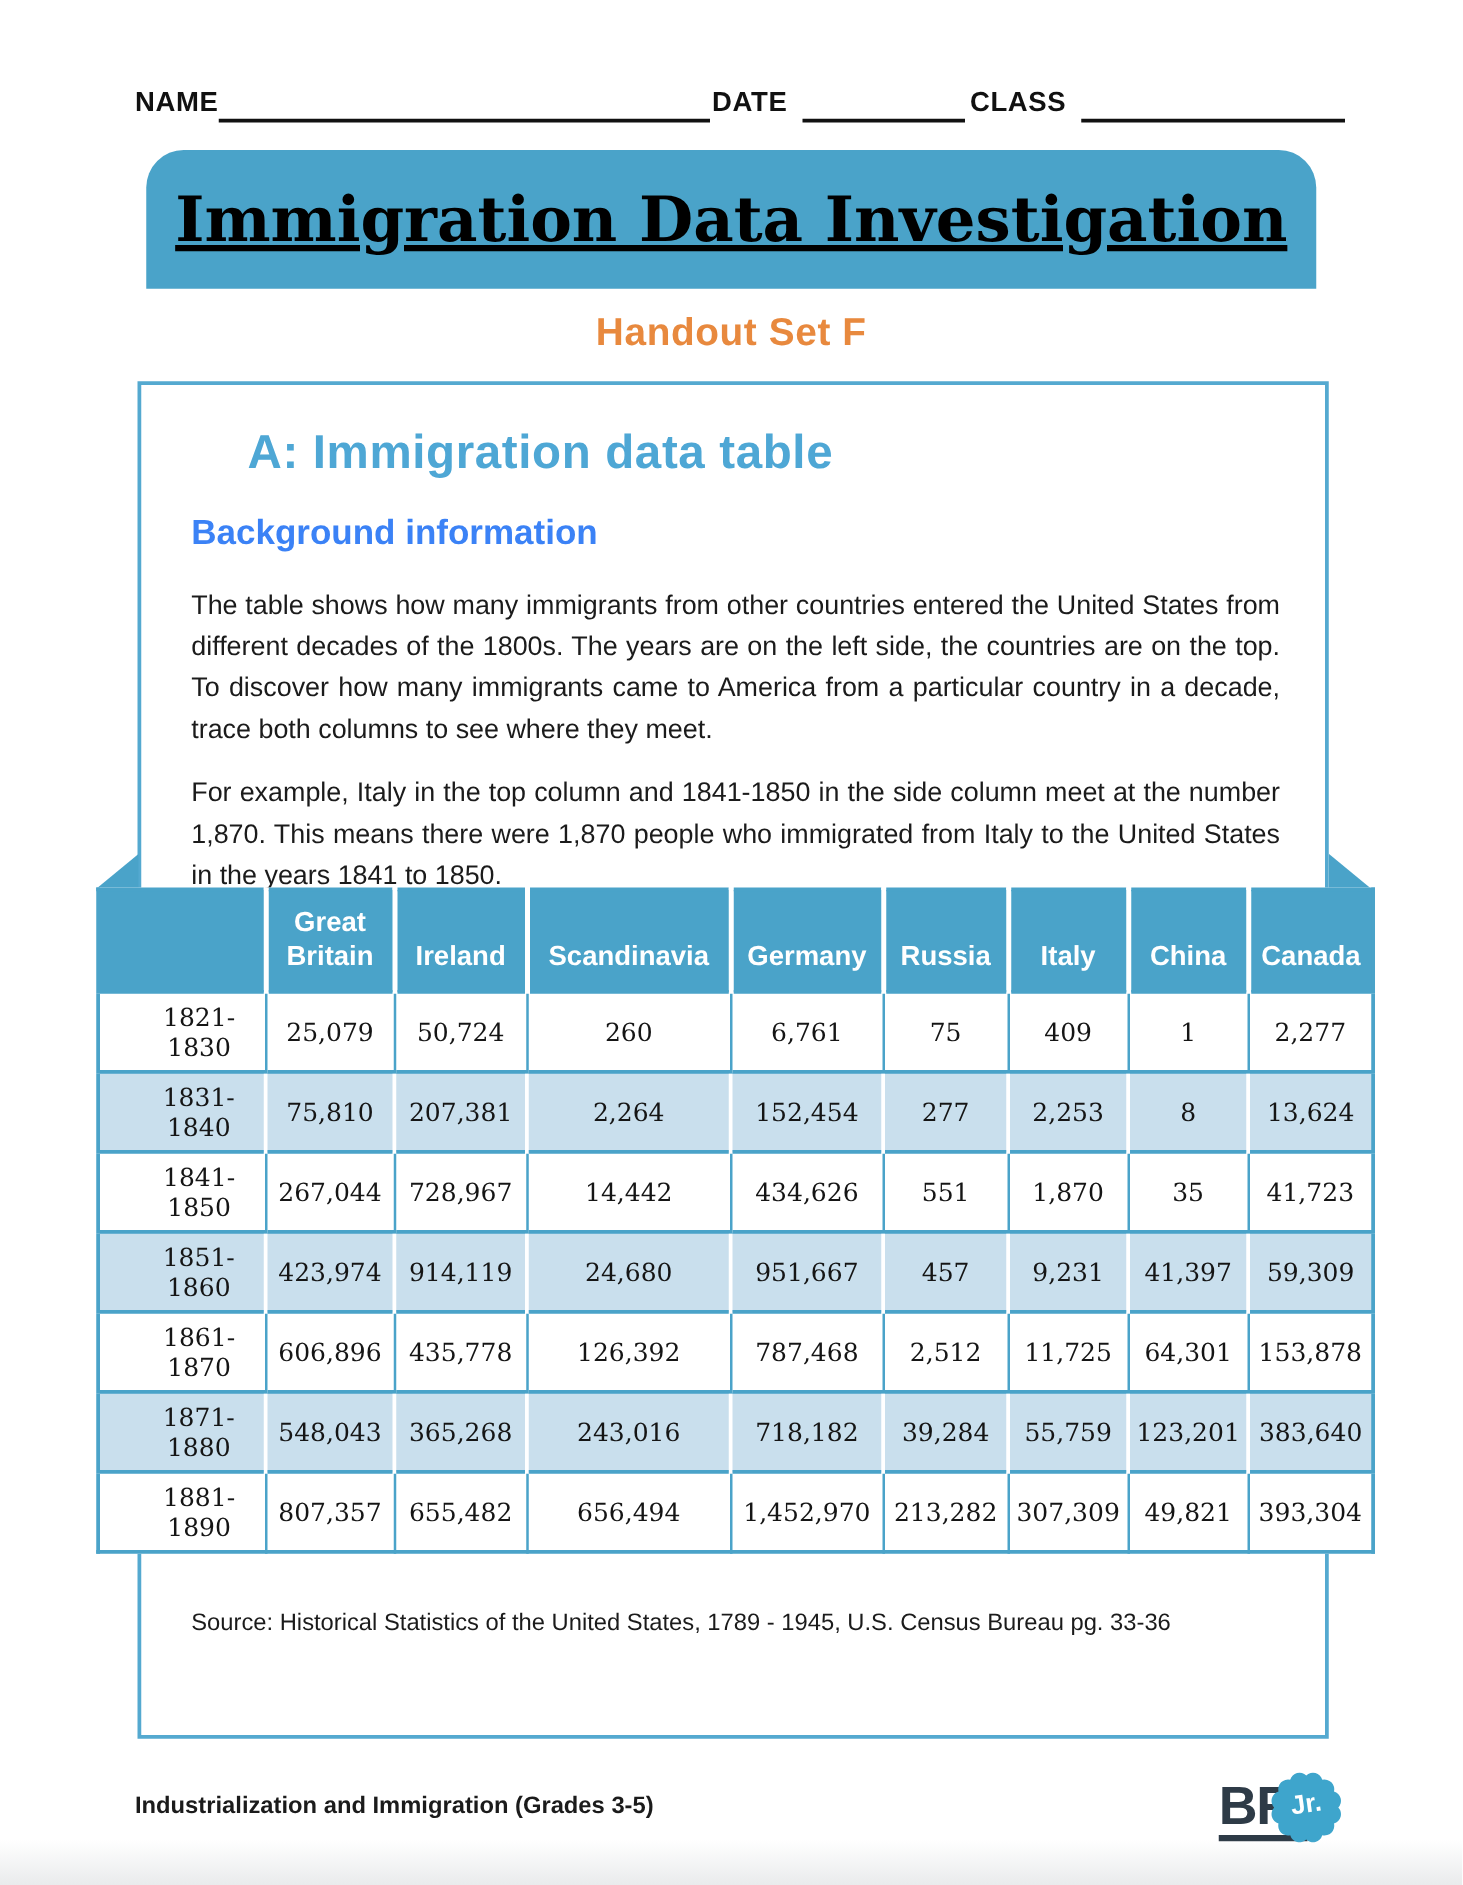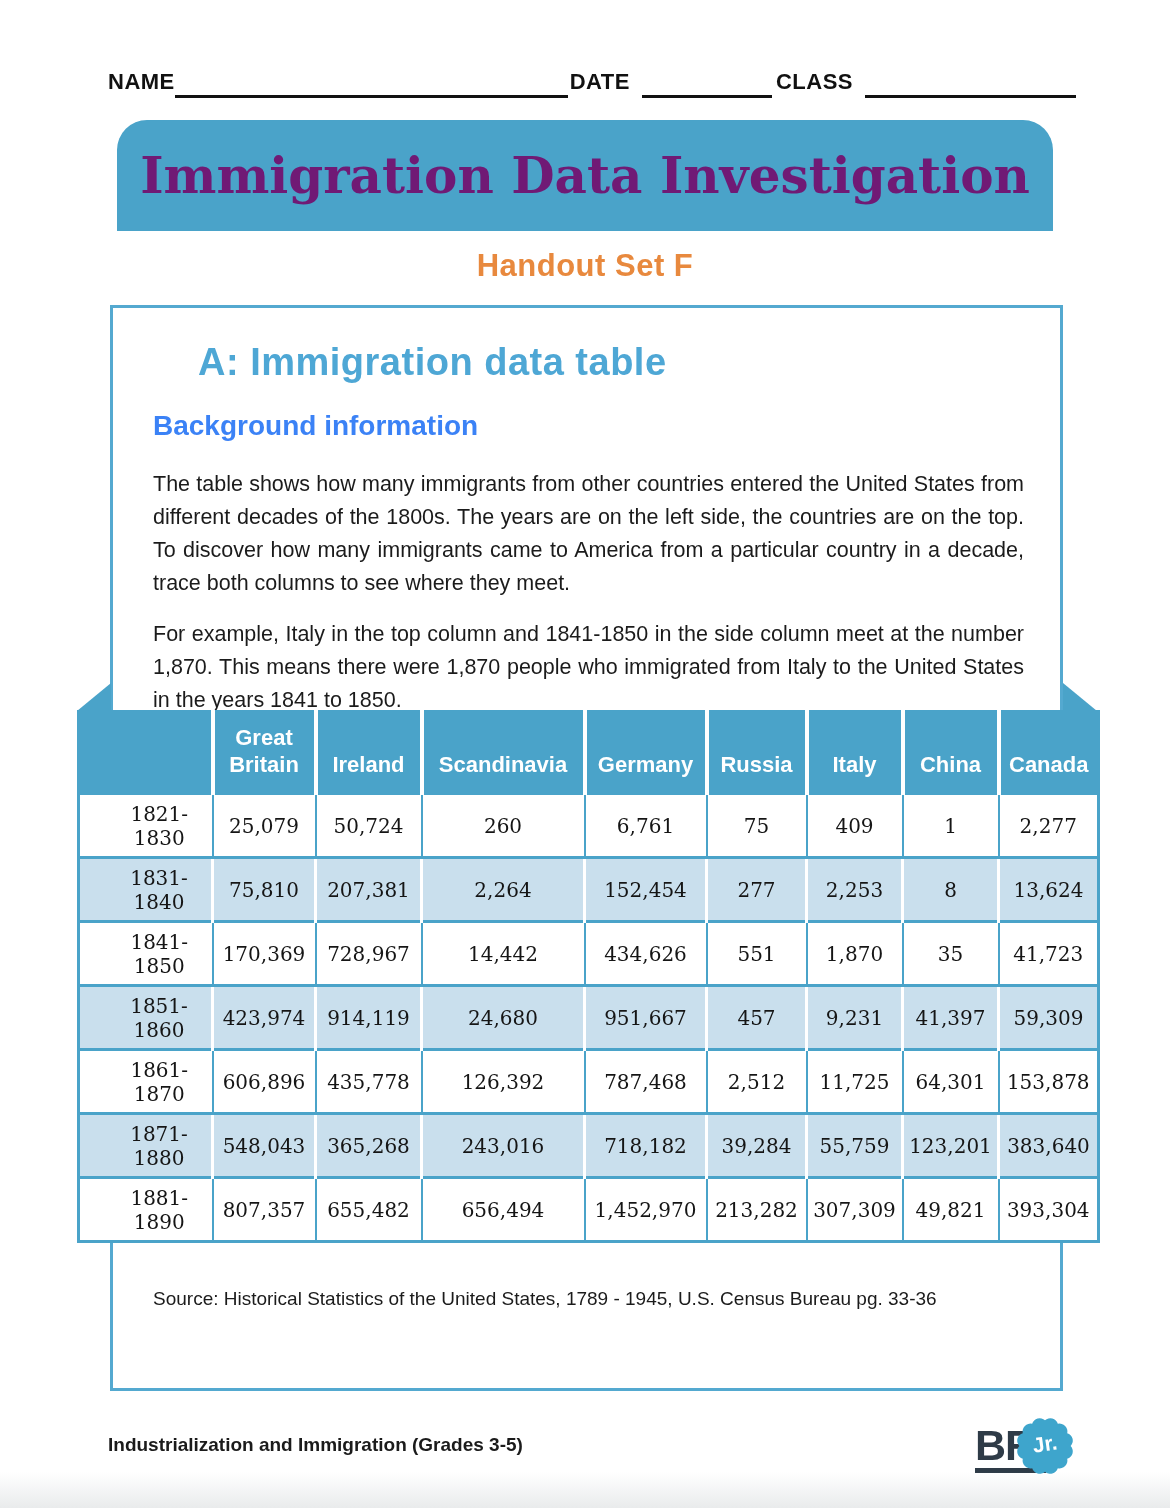--- a/index.html
+++ b/index.html
@@ -25,21 +25,21 @@
   .class-lbl { margin-left:4px; }
 
   
   .banner {
     position:absolute; left:117px; top:120px; width:936px; height:111px;
     background:#4AA3C9; border-radius:30px 30px 0 0;
     display:flex; align-items:center; justify-content:center;
   }
   .banner span {
     font-family:"DejaVu Serif", serif; font-weight:600;
-    font-size:50px; color:#701a75; white-space:nowrap;
+    font-size:50px; color:#000000; white-space:nowrap;text-decoration:underline;
   }
 
   .subtitle {
     position:absolute; left:117px; top:248px; width:936px;
     text-align:center; font-weight:bold; font-size:31px; color:#E8893E;
     letter-spacing:.5px;
   }
 
   
   .card {
@@ -194,21 +194,21 @@
             <td>207,381</td>
             <td>2,264</td>
             <td>152,454</td>
             <td>277</td>
             <td>2,253</td>
             <td>8</td>
             <td>13,624</td>
           </tr>
           <tr>
             <td>1841-1850</td>
-            <td>170,369</td>
+            <td>267,044</td>
             <td>728,967</td>
             <td>14,442</td>
             <td>434,626</td>
             <td>551</td>
             <td>1,870</td>
             <td>35</td>
             <td>41,723</td>
           </tr>
           <tr class="shaded">
             <td>1851-1860</td>

